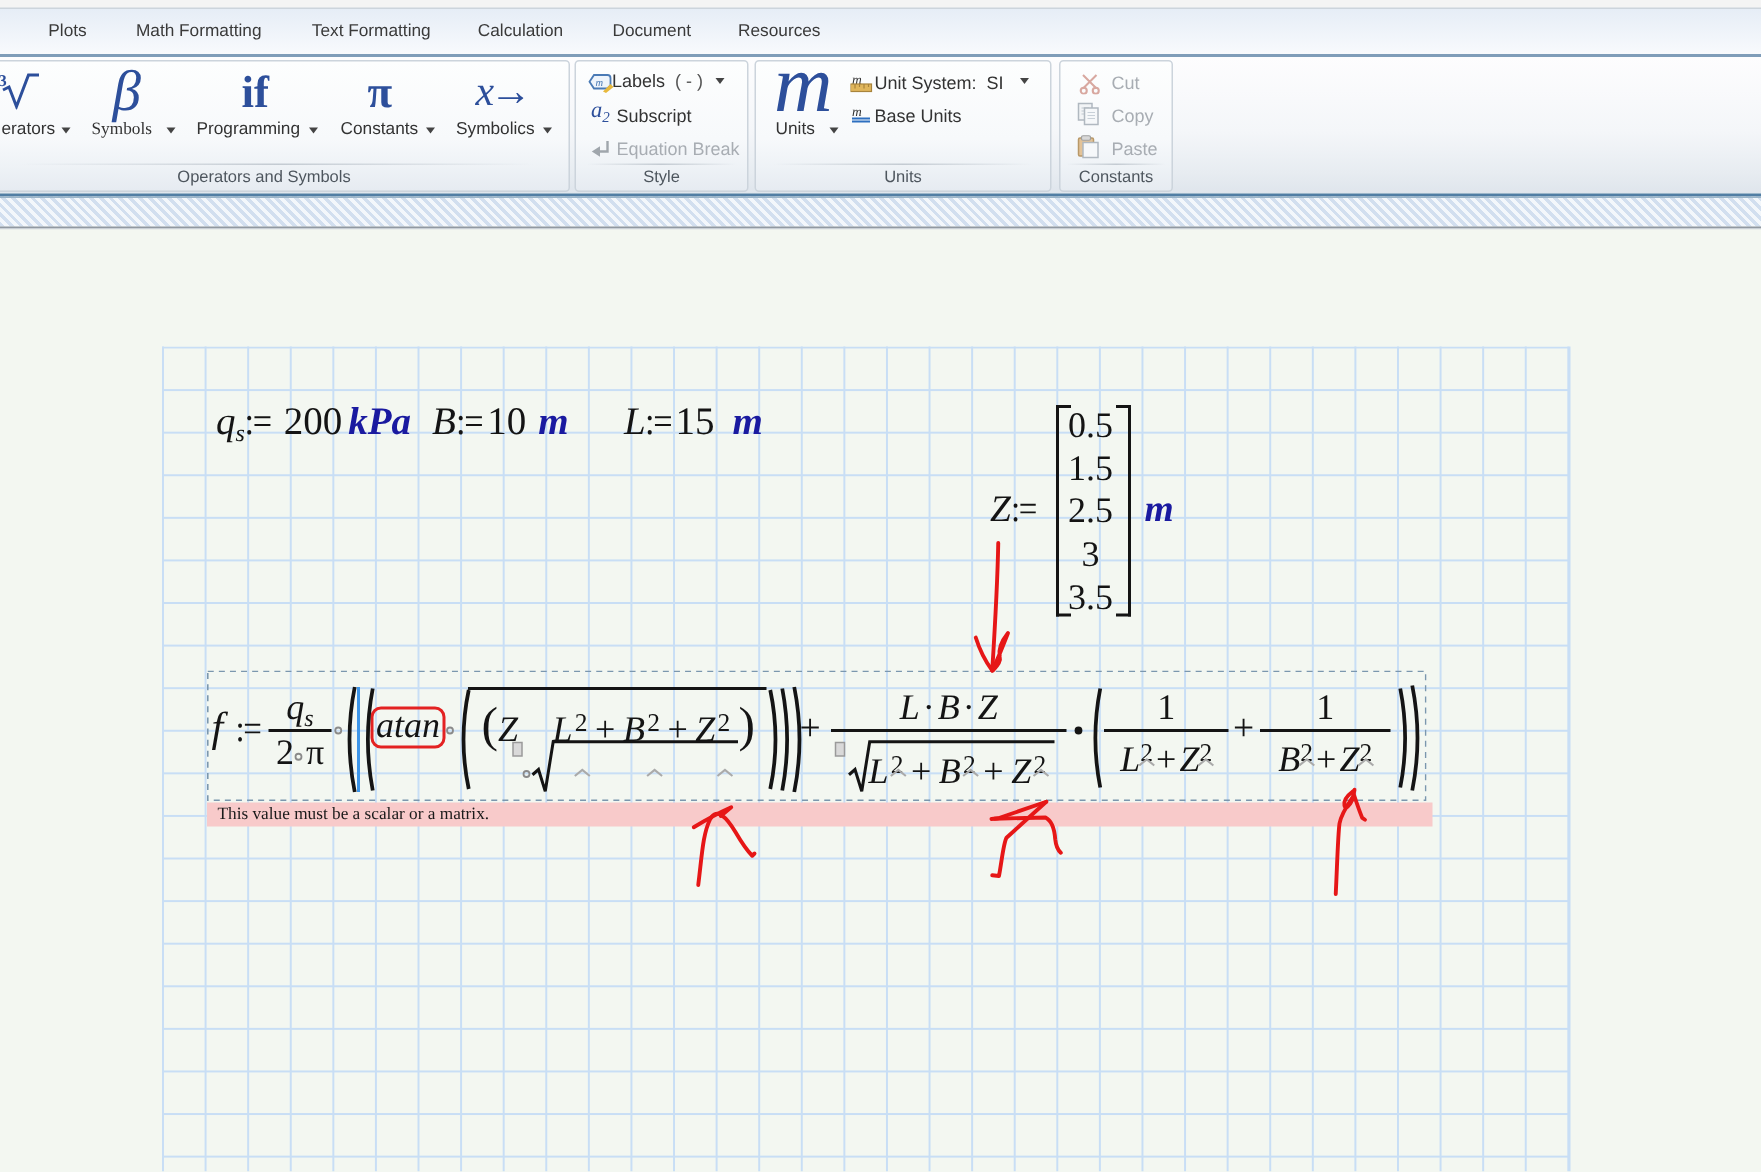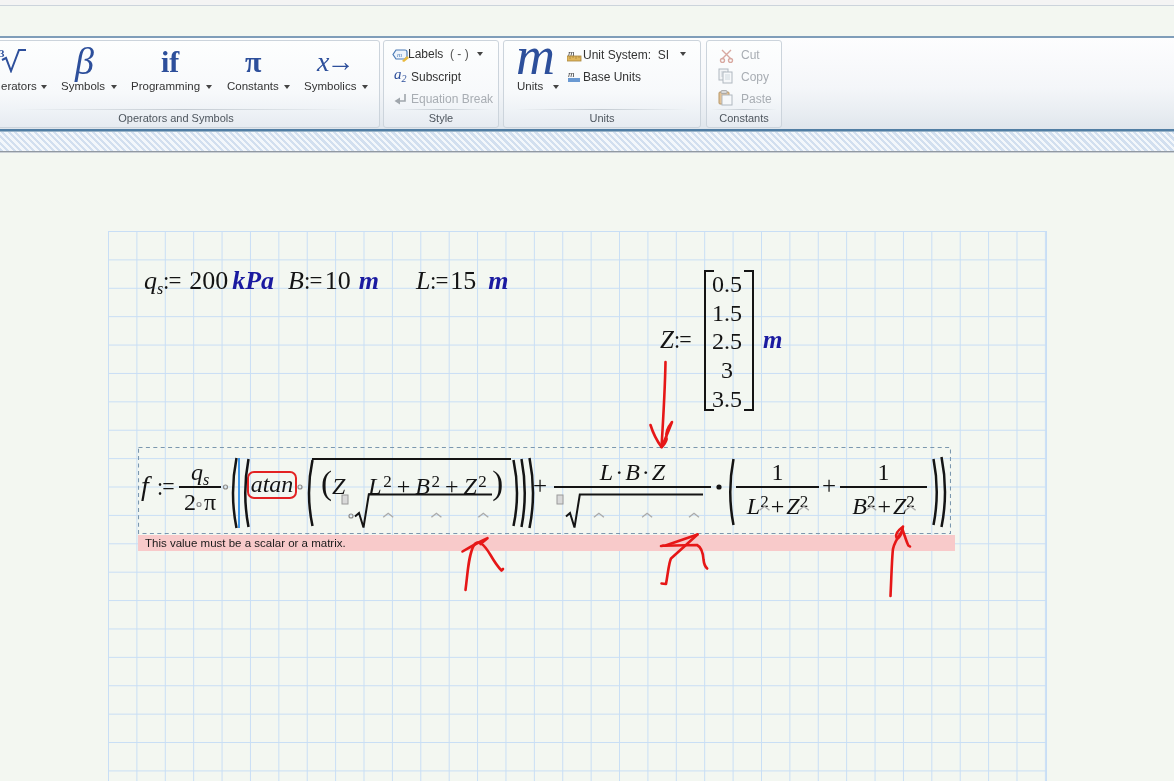--- a/index.html
+++ b/index.html
@@ -31,42 +31,50 @@
 .fr .den{line-height:28px;}
 .e{font-size:17px;vertical-align:7px;}
 .rc2,.rc3{letter-spacing:1.5px;}
 .dp{font-size:33px;font-family:"Liberation Serif",serif;}
 .sp{display:inline-block;}
 .brk{position:absolute;width:8px;border:2px solid #141414;}
 .brkl{border-right:none;}
 .brkr{border-left:none;}
 #dashbox{position:absolute;left:138px;top:447px;width:813px;height:87px;}
 #errbar{position:absolute;left:138px;top:535px;width:817px;height:16px;background:#f8caca;}
-#errbar div{font-size:11.5px;color:#1a1a1a;padding:2px 0 0 7px;font-family:Liberation Sans, sans-serif;}
+#errbar div{font-size:11.5px;color:#1a1a1a;padding:2px 0 0 7px;font-family:Liberation Serif, serif;}
 #atanbox{position:absolute;left:247px;top:471px;width:46px;height:24px;border:2px solid #e32222;border-radius:7px;text-align:center;}
 #atanbox span{font-size:24px;font-style:italic;font-family:"Liberation Serif",serif;color:#141414;line-height:22px;}
 #cursor{position:absolute;left:238px;top:458px;width:2.2px;height:70px;background:#3d95e8;}
 #ovl{position:absolute;left:0;top:0;width:1174px;height:781px;pointer-events:none;}
 </style></head><body>
 <div id="chrome">
  <div id="topstrip"></div>
+ <div id="tabrow">
+  <div class="tab" style="left:25px;width:40px;">Plots</div>
+  <div class="tab" style="left:85px;width:95px;">Math Formatting</div>
+  <div class="tab" style="left:200px;width:95px;">Text Formatting</div>
+  <div class="tab" style="left:312px;width:70px;">Calculation</div>
+  <div class="tab" style="left:402px;width:65px;">Document</div>
+  <div class="tab" style="left:487px;width:65px;">Resources</div>
+ </div>
  <div id="tabline"></div>
  <div id="ribbon">
   <div class="grp" style="left:-10px;width:388px;">
    <svg style="position:absolute;left:8px;top:6px;" width="28" height="26" viewBox="0 0 28 26">
           <text x="0" y="10" font-size="11" font-weight="bold" font-family="Liberation Serif" fill="#2d4f9b">3</text>
           <path d="M3 13 L7 11 L12 24 L20 3 L27 3" stroke="#2d4f9b" stroke-width="2" fill="none"></path>
         </svg>
    <div class="bigico" style="left:84px;top:3px;font-size:38px;font-style:italic;line-height:34px;">β</div>
    <div class="bigico" style="left:170px;top:7px;font-size:30px;font-weight:bold;line-height:28px;">if</div>
    <div class="bigico" style="left:254px;top:7px;font-size:30px;font-weight:bold;line-height:28px;">π</div>
    <div class="bigico" style="left:326px;top:7px;font-size:28px;line-height:28px;"><i>x</i><span style="margin-left:-3px;">→</span></div>
    <div class="lbl" style="left:10px;top:39px;">erators</div>
         <div class="dar" style="left:50px;top:44px;"></div>
-   <div class="lbl" style="left:70px;top:39px;">Symbols</div>
+   <div class="lbl" style="left:70px;top:39px;font-family:Liberation Serif, serif;">Symbols</div>
         <div class="dar" style="left:120px;top:44px;"></div>
    <div class="lbl" style="left:140px;top:39px;">Programming</div>
         <div class="dar" style="left:215px;top:44px;"></div>
    <div class="lbl" style="left:236px;top:39px;">Constants</div>
         <div class="dar" style="left:293px;top:44px;"></div>
    <div class="lbl" style="left:313px;top:39px;">Symbolics</div>
         <div class="dar" style="left:371px;top:44px;"></div>
    <div class="gsep"></div>
         <div class="gtitle" style="left:-18px;">Operators and Symbols</div>
   </div>
@@ -163,20 +171,21 @@
 <div id="cursor"></div>
 <div id="atanbox"><span>atan</span></div>
 <div class="fr" id="fr2" style="left:312px;top:458px;width:199px;">
  <div class="bar"></div>
  <div class="den" style="padding-top:8px;text-align:left;padding-left:9px;"><span class="dp">(</span><span class="it">Z</span><span class="sp" style="width:23px;"></span><span class="rc2"><span class="it">L</span><span class="e">2</span> + <span class="it">B</span><span class="e">2</span> + <span class="it">Z</span><span class="e">2</span></span><span class="sp" style="width:4px;"></span><span class="dp">)</span></div>
 </div>
 <div class="math" style="left:533px;top:472px;font-size:25px;line-height:28px;">+</div>
 <div class="fr" id="fr3" style="left:554px;top:458px;width:157px;">
  <div class="num"><span class="it">L</span> · <span class="it">B</span> · <span class="it">Z</span></div>
  <div class="bar"></div>
+ <div class="den" style="padding-top:8px;text-align:left;padding-left:25px;"><span class="sp" style="width:0;"></span><span class="rc3"><span class="it">L</span><span class="e">2</span> + <span class="it">B</span><span class="e">2</span> + <span class="it">Z</span><span class="e">2</span></span></div>
 </div>
 <div class="fr" id="fr4" style="left:736px;top:458px;width:83px;">
  <div class="num">1</div>
  <div class="bar"></div>
  <div class="den"><span class="it">L</span><span class="e">2</span> + <span class="it">Z</span><span class="e">2</span></div>
 </div>
 <div class="math" style="left:822px;top:472px;font-size:25px;line-height:28px;">+</div>
 <div class="fr" id="fr5" style="left:840px;top:458px;width:87px;">
  <div class="num">1</div>
  <div class="bar"></div>

